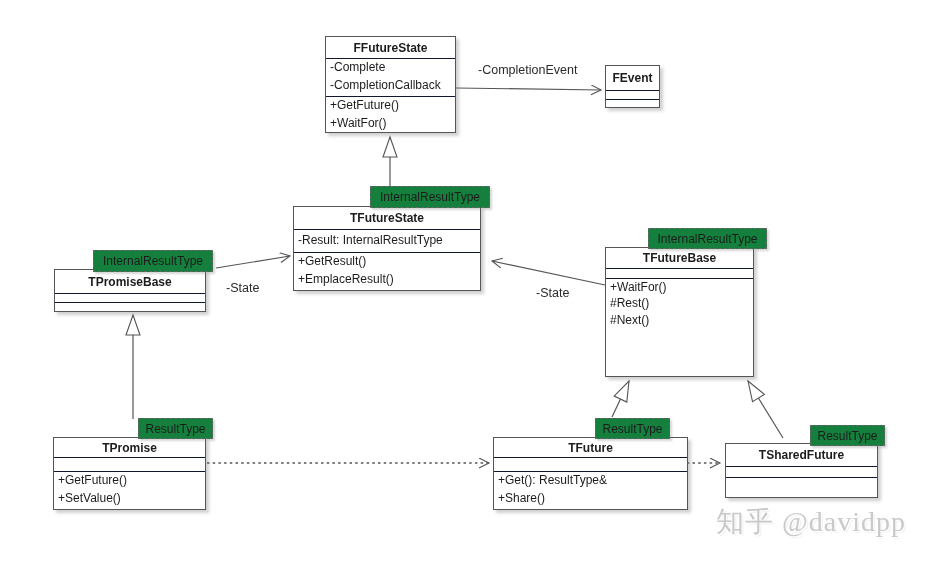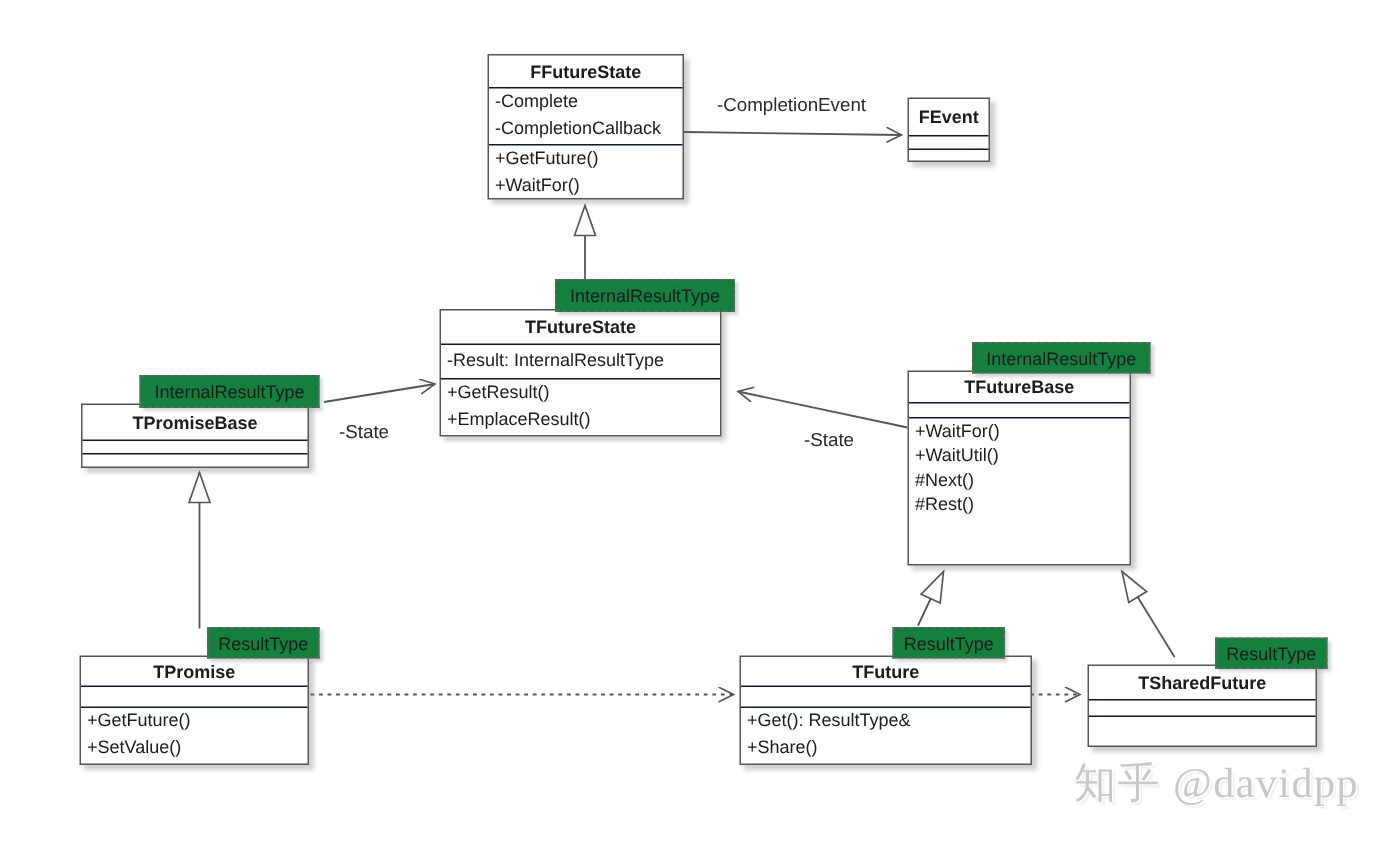--- a/index.html
+++ b/index.html
@@ -102,23 +102,22 @@
     <div class="sec" style="height:8px"></div>
     <div class="sec grow"></div>
   </div>
   <div class="tag" style="left:93px;top:250px;width:120px;height:22px">InternalResultType</div>
 
   <div class="cls tight" style="left:605px;top:247px;width:149px;height:130px">
     <div class="cls-title" style="height:20px">TFutureBase</div>
     <div class="sec" style="height:9px"></div>
     <div class="sec grow">
       <div class="member">+WaitFor()</div>
-      <div class="member">+WaitUtil()</div>
+      <div class="member">#Rest()</div>
       <div class="member">#Next()</div>
-      <div class="member">#Rest()</div>
     </div>
   </div>
   <div class="tag" style="left:648px;top:228px;width:119px;height:21px">InternalResultType</div>
 
   <div class="cls" style="left:53px;top:437px;width:153px;height:73px">
     <div class="cls-title" style="height:19px">TPromise</div>
     <div class="sec" style="height:13px"></div>
     <div class="sec grow">
       <div class="member">+GetFuture()</div>
       <div class="member">+SetValue()</div>

